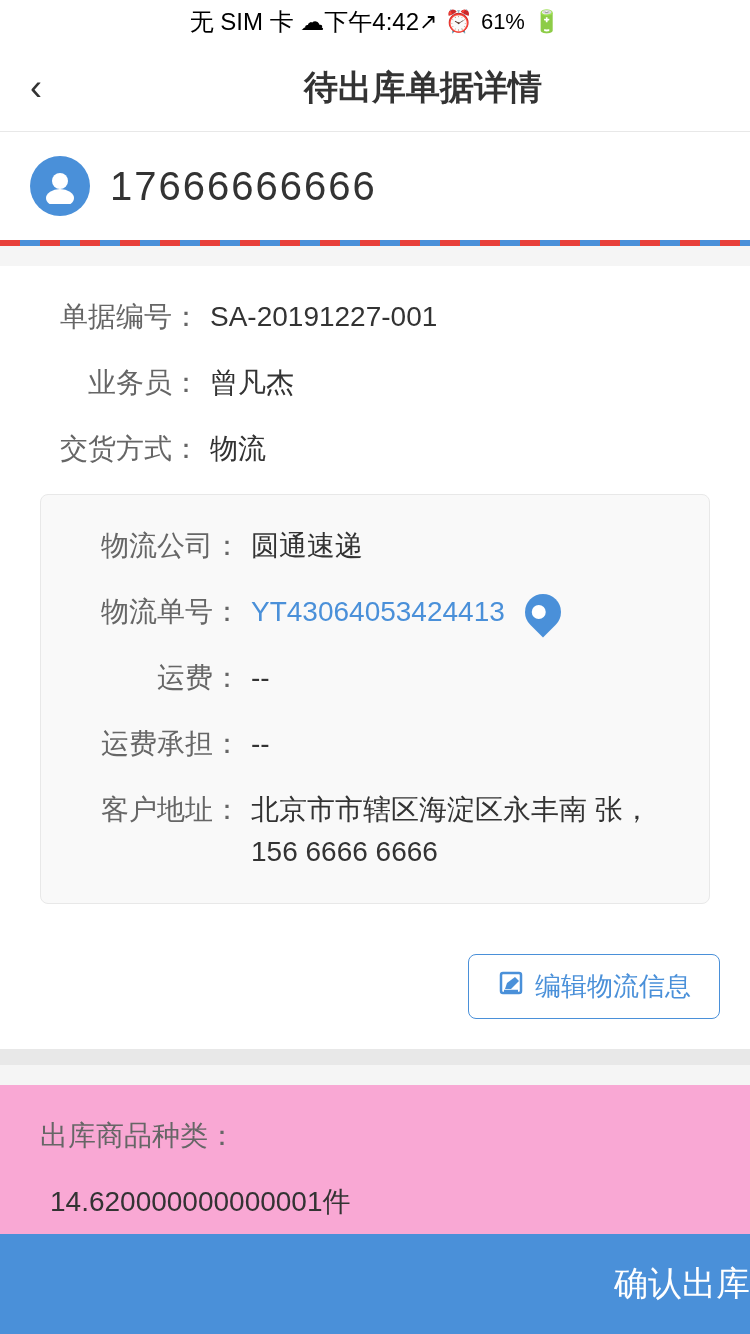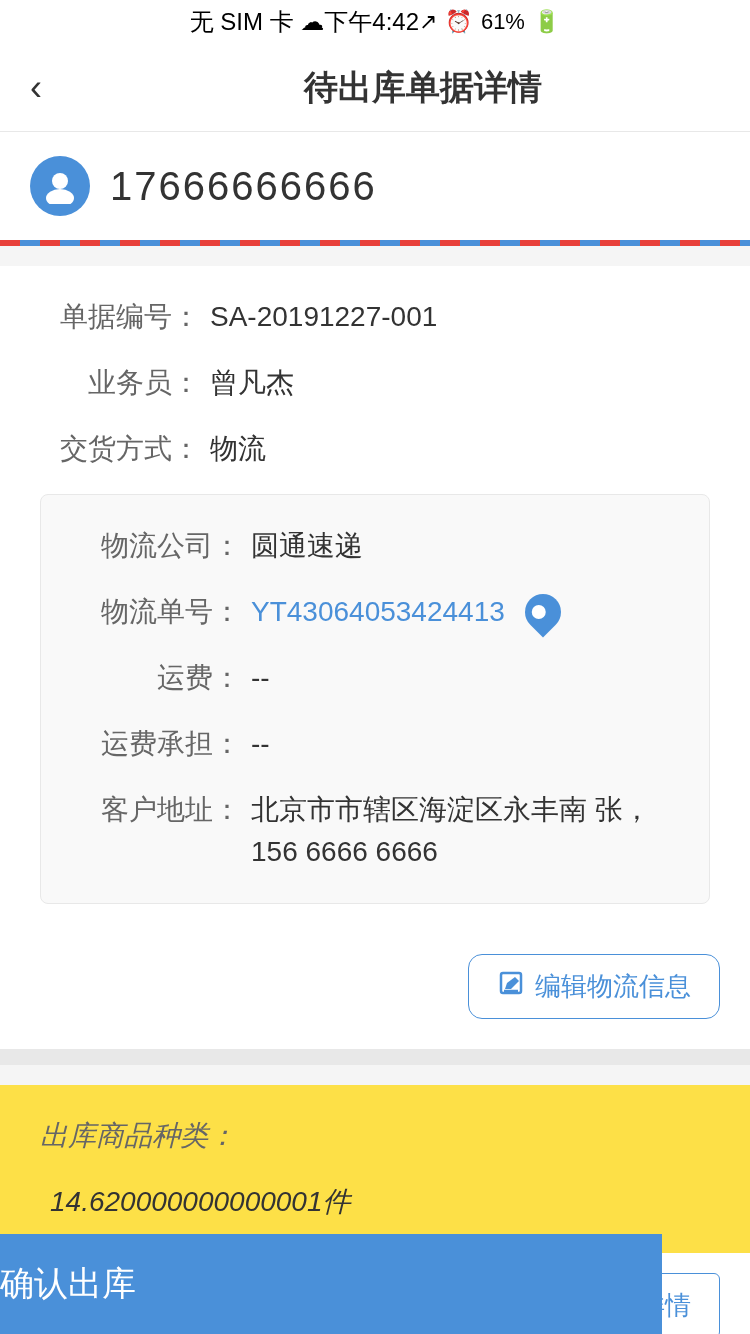--- a/index.html
+++ b/index.html
@@ -158,33 +158,32 @@
       display: flex;
       justify-content: flex-end;
       padding: 20px 30px 30px;
       background: #fff;
     }
     .edit-btn-inner {
       border: 1px solid #4a90d9;
       color: #4a90d9;
       font-size: 26px;
       padding: 14px 28px;
-      border-radius: 14px;
+      border-radius: 8px;
       display: flex;
       align-items: center;
       gap: 10px;
       cursor: pointer;
     }
 
     
     .goods-section {
-      background: #fde047;
+      background: #f9a8d4;
       margin-top: 20px;
       padding: 30px 40px;
-      font-style: italic;
     }
 
     
     .view-btn {
       display: flex;
       justify-content: flex-end;
       padding: 20px 30px 30px;
       background: #fff;
     }
     .view-btn-inner {
@@ -196,26 +195,26 @@
       display: flex;
       align-items: center;
       gap: 10px;
       cursor: pointer;
     }
 
     
     .bottom-bar {
       position: fixed;
       bottom: 0;
-      width: 662px;
+      width: 750px;
       height: 100px;
       background: #4a90d9;
       display: flex;
       align-items: center;
-      justify-content: flex-start;
+      justify-content: flex-end;
     }
     .confirm-btn {
       color: #fff;
       font-size: 34px;
       font-weight: 500;
       cursor: pointer;
     }
 
     .main-content {
       padding-bottom: 100px;

